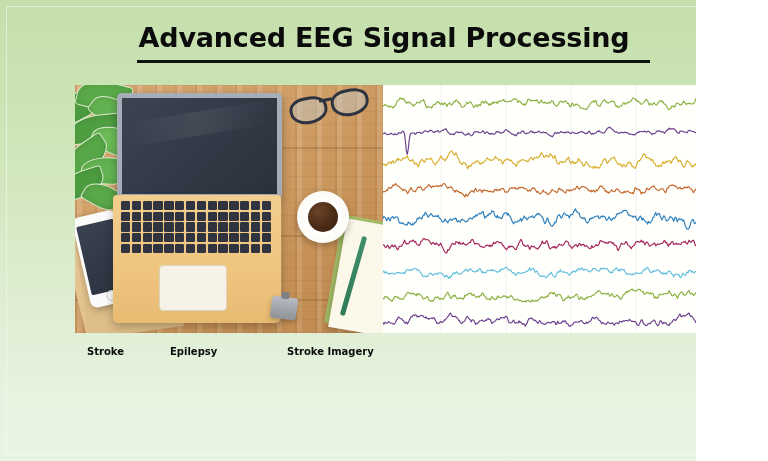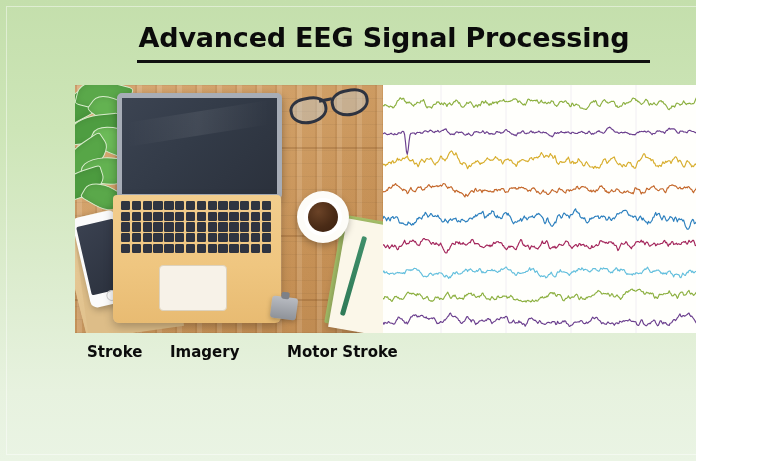--- a/index.html
+++ b/index.html
@@ -289,21 +289,21 @@
     position: absolute;
     left: 75px;
     top: 342px;
     width: 625px;
     height: 24px;
   }
   .app-label {
     position: absolute;
     top: 0;
     font-family: "DejaVu Sans", sans-serif;
-    font-size: 15px;
+    font-size: 10px;
     font-weight: bold;
     color: #0b0b0b;
     white-space: nowrap;
     line-height: 20px;
   }
 </style>
 </head>
 <body>
 
 <div id="slide">
@@ -453,17 +453,17 @@
           <path d="M0.0 187.07 L0.9 185.96 L1.8 187.90 L2.7 187.40 L3.6 186.87 L4.5 188.32 L5.4 188.54 L6.3 189.32 L7.2 188.42 L8.1 188.49 L9.0 188.21 L9.9 188.00 L10.8 189.23 L11.7 189.14 L12.6 188.05 L13.5 188.01 L14.4 187.39 L15.3 187.83 L16.2 187.58 L17.1 187.90 L18.0 188.06 L18.9 188.11 L19.8 188.51 L20.7 187.53 L21.6 188.68 L22.5 186.67 L23.4 184.81 L24.3 184.76 L25.2 184.73 L26.1 185.40 L27.0 184.65 L27.9 185.53 L28.8 184.77 L29.7 184.94 L30.6 183.82 L31.5 183.36 L32.4 183.50 L33.3 183.78 L34.2 185.11 L35.1 185.14 L36.0 185.38 L36.9 186.82 L37.8 187.72 L38.7 189.17 L39.6 190.65 L40.5 191.76 L41.4 191.28 L42.3 191.24 L43.2 191.87 L44.1 191.40 L45.0 191.09 L45.9 189.47 L46.8 188.44 L47.7 188.13 L48.6 188.94 L49.5 190.29 L50.4 190.19 L51.3 188.95 L52.2 189.01 L53.1 188.62 L54.0 188.35 L54.9 189.24 L55.8 187.79 L56.7 187.75 L57.6 187.96 L58.5 188.15 L59.4 189.00 L60.3 190.23 L61.2 191.65 L62.1 192.03 L63.0 190.24 L63.9 190.82 L64.8 191.96 L65.7 193.37 L66.6 191.73 L67.5 192.58 L68.4 190.69 L69.3 189.98 L70.2 187.65 L71.1 187.98 L72.0 188.91 L72.9 187.24 L73.8 186.74 L74.7 188.48 L75.6 189.06 L76.5 189.04 L77.4 189.04 L78.3 188.28 L79.2 188.02 L80.1 186.42 L81.0 186.28 L81.9 185.44 L82.8 184.15 L83.7 184.72 L84.6 186.54 L85.5 184.71 L86.4 184.82 L87.3 183.75 L88.2 184.58 L89.1 185.43 L90.0 186.52 L90.9 186.47 L91.8 187.08 L92.7 186.75 L93.6 185.43 L94.5 186.44 L95.4 185.37 L96.3 183.68 L97.2 183.73 L98.1 185.74 L99.0 187.85 L99.9 186.65 L100.8 187.73 L101.7 187.68 L102.6 187.60 L103.5 186.75 L104.4 185.28 L105.3 185.52 L106.2 185.49 L107.1 185.49 L108.0 185.59 L108.9 184.28 L109.8 185.65 L110.7 185.61 L111.6 185.15 L112.5 186.27 L113.4 186.26 L114.3 187.40 L115.2 186.95 L116.1 185.98 L117.0 186.36 L117.9 184.28 L118.8 183.90 L119.7 184.67 L120.6 183.83 L121.5 183.49 L122.4 182.25 L123.3 181.98 L124.2 183.50 L125.1 184.58 L126.0 185.00 L126.9 184.90 L127.8 184.88 L128.7 186.74 L129.6 187.92 L130.5 187.70 L131.4 188.16 L132.3 190.00 L133.2 190.34 L134.1 188.94 L135.0 187.33 L135.9 187.76 L136.8 188.43 L137.7 188.43 L138.6 188.30 L139.5 187.94 L140.4 187.83 L141.3 187.52 L142.2 187.46 L143.1 186.35 L144.0 186.54 L144.9 186.03 L145.8 184.47 L146.7 182.67 L147.6 185.39 L148.5 184.15 L149.4 183.94 L150.3 183.41 L151.2 184.94 L152.1 187.34 L153.0 186.52 L153.9 185.97 L154.8 187.91 L155.7 189.54 L156.6 190.49 L157.5 191.76 L158.4 190.74 L159.3 191.41 L160.2 191.47 L161.1 190.80 L162.0 191.18 L162.9 192.86 L163.8 192.38 L164.7 191.36 L165.6 189.58 L166.5 189.49 L167.4 188.50 L168.3 187.11 L169.2 189.20 L170.1 190.59 L171.0 191.41 L171.9 191.95 L172.8 191.47 L173.7 188.77 L174.6 186.76 L175.5 187.17 L176.4 187.05 L177.3 184.65 L178.2 186.40 L179.1 186.97 L180.0 186.93 L180.9 186.76 L181.8 187.24 L182.7 187.41 L183.6 187.49 L184.5 188.42 L185.4 188.98 L186.3 190.51 L187.2 189.01 L188.1 188.21 L189.0 186.85 L189.9 187.19 L190.8 185.78 L191.7 186.30 L192.6 187.10 L193.5 185.27 L194.4 185.75 L195.3 183.68 L196.2 183.67 L197.1 184.59 L198.0 184.76 L198.9 182.86 L199.8 183.81 L200.7 185.44 L201.6 184.48 L202.5 184.25 L203.4 184.79 L204.3 184.98 L205.2 186.01 L206.1 186.65 L207.0 187.02 L207.9 185.80 L208.8 185.61 L209.7 183.80 L210.6 183.53 L211.5 183.62 L212.4 183.53 L213.3 184.98 L214.2 185.32 L215.1 186.08 L216.0 186.19 L216.9 184.68 L217.8 183.11 L218.7 183.80 L219.6 184.14 L220.5 182.89 L221.4 183.65 L222.3 183.46 L223.2 183.63 L224.1 183.66 L225.0 184.83 L225.9 186.62 L226.8 186.76 L227.7 187.93 L228.6 187.10 L229.5 187.66 L230.4 185.43 L231.3 185.01 L232.2 184.24 L233.1 182.68 L234.0 183.47 L234.9 185.78 L235.8 184.77 L236.7 186.11 L237.6 184.17 L238.5 184.34 L239.4 185.20 L240.3 184.52 L241.2 184.69 L242.1 186.84 L243.0 188.06 L243.9 189.49 L244.8 188.61 L245.7 189.27 L246.6 189.17 L247.5 189.29 L248.4 189.03 L249.3 190.02 L250.2 188.64 L251.1 188.97 L252.0 189.32 L252.9 187.65 L253.8 187.95 L254.7 188.15 L255.6 188.75 L256.5 188.33 L257.4 188.02 L258.3 188.60 L259.2 187.49 L260.1 185.75 L261.0 185.02 L261.9 183.83 L262.8 184.41 L263.7 183.32 L264.6 182.13 L265.5 183.97 L266.4 185.29 L267.3 187.20 L268.2 187.35 L269.1 187.56 L270.0 186.00 L270.9 186.51 L271.8 185.78 L272.7 186.02 L273.6 185.12 L274.5 185.31 L275.4 185.03 L276.3 185.89 L277.2 186.72 L278.1 188.35 L279.0 187.79 L279.9 189.12 L280.8 187.90 L281.7 188.72 L282.6 188.00 L283.5 189.33 L284.4 187.07 L285.3 186.69 L286.2 186.05 L287.1 185.97 L288.0 188.27 L288.9 188.79 L289.8 189.99 L290.7 191.92 L291.6 189.47 L292.5 189.42 L293.4 189.06 L294.3 189.37 L295.2 189.61 L296.1 190.05 L297.0 192.27 L297.9 192.77 L298.8 190.62 L299.7 188.13 L300.6 189.21 L301.5 190.22 L302.4 190.48 L303.3 188.59 L304.2 187.11 L305.1 187.65 L306.0 185.49 L306.9 185.21 L307.8 185.40 L308.7 187.32 L309.6 186.16 L310.5 187.58 L311.4 187.68 L312.3 186.52 L313.2 186.46 L314.1 184.74 L315.0 187.31 L315.9 185.55 L316.8 186.71" fill="none" stroke="#63bfdd" stroke-width="1.15" stroke-linejoin="round" stroke-linecap="round"></path>
           <path d="M0.0 213.56 L0.9 213.86 L1.8 211.57 L2.7 211.74 L3.6 212.32 L4.5 211.82 L5.4 213.62 L6.3 214.50 L7.2 214.32 L8.1 215.62 L9.0 216.47 L9.9 214.79 L10.8 213.39 L11.7 211.48 L12.6 211.62 L13.5 211.30 L14.4 212.81 L15.3 212.33 L16.2 213.61 L17.1 214.13 L18.0 213.51 L18.9 214.44 L19.8 214.20 L20.7 213.50 L21.6 211.87 L22.5 210.51 L23.4 209.12 L24.3 207.69 L25.2 207.04 L26.1 208.05 L27.0 208.66 L27.9 208.15 L28.8 209.09 L29.7 208.25 L30.6 208.37 L31.5 209.39 L32.4 209.76 L33.3 210.73 L34.2 208.64 L35.1 209.79 L36.0 208.89 L36.9 208.98 L37.8 210.52 L38.7 211.11 L39.6 213.07 L40.5 214.04 L41.4 213.58 L42.3 213.12 L43.2 212.46 L44.1 211.44 L45.0 212.62 L45.9 215.11 L46.8 215.58 L47.7 216.08 L48.6 215.86 L49.5 216.17 L50.4 215.51 L51.3 214.64 L52.2 212.09 L53.1 212.07 L54.0 212.92 L54.9 211.95 L55.8 212.90 L56.7 214.49 L57.6 213.38 L58.5 213.60 L59.4 214.31 L60.3 214.30 L61.2 212.39 L62.1 210.97 L63.0 209.59 L63.9 208.42 L64.8 207.16 L65.7 209.36 L66.6 211.12 L67.5 213.17 L68.4 213.11 L69.3 211.49 L70.2 210.30 L71.1 211.33 L72.0 209.95 L72.9 211.83 L73.8 213.41 L74.7 214.05 L75.6 213.51 L76.5 212.81 L77.4 213.49 L78.3 213.44 L79.2 213.18 L80.1 214.42 L81.0 213.01 L81.9 210.19 L82.8 211.08 L83.7 209.46 L84.6 209.84 L85.5 208.25 L86.4 208.55 L87.3 208.73 L88.2 208.00 L89.1 210.40 L90.0 210.26 L90.9 209.17 L91.8 210.76 L92.7 212.23 L93.6 212.36 L94.5 211.53 L95.4 211.27 L96.3 212.21 L97.2 210.54 L98.1 210.64 L99.0 208.37 L99.9 207.98 L100.8 210.41 L101.7 210.96 L102.6 212.42 L103.5 213.99 L104.4 213.89 L105.3 213.90 L106.2 214.16 L107.1 215.02 L108.0 213.20 L108.9 211.54 L109.8 212.65 L110.7 213.77 L111.6 214.63 L112.5 214.39 L113.4 214.26 L114.3 211.55 L115.2 210.95 L116.1 212.41 L117.0 212.66 L117.9 212.50 L118.8 212.40 L119.7 211.16 L120.6 211.18 L121.5 211.07 L122.4 211.22 L123.3 211.00 L124.2 213.17 L125.1 212.11 L126.0 212.67 L126.9 211.70 L127.8 210.27 L128.7 211.51 L129.6 212.03 L130.5 214.36 L131.4 214.57 L132.3 214.83 L133.2 214.59 L134.1 214.04 L135.0 214.77 L135.9 215.52 L136.8 215.61 L137.7 215.42 L138.6 216.15 L139.5 216.67 L140.4 216.27 L141.3 216.38 L142.2 215.83 L143.1 217.06 L144.0 215.66 L144.9 215.26 L145.8 216.03 L146.7 215.99 L147.6 216.90 L148.5 216.42 L149.4 214.86 L150.3 216.01 L151.2 216.63 L152.1 215.81 L153.0 215.01 L153.9 216.12 L154.8 215.95 L155.7 214.29 L156.6 214.00 L157.5 212.31 L158.4 212.59 L159.3 211.63 L160.2 213.03 L161.1 212.88 L162.0 211.85 L162.9 212.50 L163.8 210.98 L164.7 211.67 L165.6 209.79 L166.5 208.69 L167.4 207.62 L168.3 207.88 L169.2 207.63 L170.1 209.02 L171.0 207.54 L171.9 208.67 L172.8 210.69 L173.7 211.38 L174.6 209.45 L175.5 209.52 L176.4 209.68 L177.3 209.82 L178.2 211.24 L179.1 213.53 L180.0 215.56 L180.9 215.81 L181.8 214.63 L182.7 213.42 L183.6 213.37 L184.5 212.66 L185.4 210.74 L186.3 212.64 L187.2 213.67 L188.1 212.48 L189.0 211.94 L189.9 212.08 L190.8 212.24 L191.7 210.95 L192.6 210.00 L193.5 209.17 L194.4 209.87 L195.3 212.42 L196.2 214.61 L197.1 213.59 L198.0 211.74 L198.9 212.99 L199.8 214.23 L200.7 213.79 L201.6 214.47 L202.5 214.11 L203.4 212.39 L204.3 212.83 L205.2 211.73 L206.1 211.68 L207.0 211.71 L207.9 211.98 L208.8 210.71 L209.7 210.14 L210.6 210.10 L211.5 209.67 L212.4 208.08 L213.3 207.73 L214.2 206.92 L215.1 205.43 L216.0 205.89 L216.9 206.42 L217.8 207.35 L218.7 208.96 L219.6 208.96 L220.5 208.29 L221.4 208.79 L222.3 208.52 L223.2 208.82 L224.1 209.19 L225.0 208.08 L225.9 209.27 L226.8 211.17 L227.7 210.62 L228.6 208.71 L229.5 209.08 L230.4 211.15 L231.3 211.96 L232.2 212.01 L233.1 210.89 L234.0 209.83 L234.9 211.18 L235.8 212.00 L236.7 212.89 L237.6 214.45 L238.5 213.12 L239.4 212.33 L240.3 209.59 L241.2 209.45 L242.1 208.83 L243.0 206.84 L243.9 206.58 L244.8 207.36 L245.7 205.78 L246.6 206.00 L247.5 204.82 L248.4 204.25 L249.3 204.14 L250.2 205.44 L251.1 205.28 L252.0 205.98 L252.9 206.22 L253.8 205.44 L254.7 204.89 L255.6 204.55 L256.5 204.20 L257.4 204.79 L258.3 206.26 L259.2 206.68 L260.1 206.43 L261.0 208.71 L261.9 209.33 L262.8 208.31 L263.7 207.14 L264.6 207.85 L265.5 207.81 L266.4 208.78 L267.3 207.83 L268.2 208.95 L269.1 208.09 L270.0 208.52 L270.9 211.60 L271.8 213.33 L272.7 211.74 L273.6 212.78 L274.5 213.48 L275.4 211.59 L276.3 209.21 L277.2 209.63 L278.1 209.31 L279.0 209.70 L279.9 209.72 L280.8 208.67 L281.7 208.77 L282.6 208.83 L283.5 208.48 L284.4 208.40 L285.3 207.97 L286.2 205.79 L287.1 207.85 L288.0 208.69 L288.9 210.64 L289.8 210.96 L290.7 210.34 L291.6 209.02 L292.5 209.70 L293.4 210.93 L294.3 213.38 L295.2 211.84 L296.1 209.29 L297.0 208.15 L297.9 207.28 L298.8 207.00 L299.7 207.31 L300.6 210.09 L301.5 210.08 L302.4 210.02 L303.3 209.33 L304.2 207.49 L305.1 206.45 L306.0 205.40 L306.9 208.15 L307.8 209.18 L308.7 208.16 L309.6 208.97 L310.5 210.31 L311.4 209.66 L312.3 208.66 L313.2 207.32 L314.1 208.84 L315.0 210.44 L315.9 212.04 L316.8 212.86" fill="none" stroke="#8cb040" stroke-width="1.15" stroke-linejoin="round" stroke-linecap="round"></path>
           <path d="M0.0 237.62 L0.9 239.36 L1.8 237.39 L2.7 237.78 L3.6 238.18 L4.5 238.08 L5.4 236.56 L6.3 237.12 L7.2 238.02 L8.1 238.29 L9.0 238.15 L9.9 238.65 L10.8 239.13 L11.7 238.70 L12.6 236.98 L13.5 234.93 L14.4 234.25 L15.3 232.06 L16.2 232.26 L17.1 233.40 L18.0 233.85 L18.9 233.82 L19.8 235.45 L20.7 235.84 L21.6 237.84 L22.5 238.16 L23.4 237.04 L24.3 238.99 L25.2 237.37 L26.1 235.66 L27.0 233.88 L27.9 231.75 L28.8 231.97 L29.7 230.62 L30.6 230.04 L31.5 230.59 L32.4 229.75 L33.3 230.34 L34.2 231.98 L35.1 231.04 L36.0 231.92 L36.9 231.16 L37.8 230.51 L38.7 230.27 L39.6 230.46 L40.5 231.92 L41.4 232.32 L42.3 232.84 L43.2 231.90 L44.1 233.55 L45.0 233.45 L45.9 234.35 L46.8 233.46 L47.7 233.28 L48.6 233.06 L49.5 233.70 L50.4 232.75 L51.3 233.11 L52.2 234.81 L53.1 236.61 L54.0 238.60 L54.9 238.21 L55.8 238.38 L56.7 237.51 L57.6 236.50 L58.5 236.95 L59.4 237.39 L60.3 236.87 L61.2 234.87 L62.1 235.13 L63.0 233.98 L63.9 232.79 L64.8 231.48 L65.7 230.80 L66.6 228.77 L67.5 228.01 L68.4 230.06 L69.3 231.23 L70.2 231.74 L71.1 231.45 L72.0 231.19 L72.9 231.95 L73.8 232.71 L74.7 233.15 L75.6 235.38 L76.5 235.52 L77.4 237.47 L78.3 238.38 L79.2 238.18 L80.1 236.94 L81.0 236.52 L81.9 235.55 L82.8 233.67 L83.7 231.87 L84.6 231.57 L85.5 233.12 L86.4 234.22 L87.3 234.84 L88.2 236.88 L89.1 235.06 L90.0 234.77 L90.9 235.38 L91.8 237.44 L92.7 239.55 L93.6 238.34 L94.5 238.46 L95.4 237.31 L96.3 236.11 L97.2 235.76 L98.1 235.58 L99.0 235.02 L99.9 235.90 L100.8 236.24 L101.7 236.12 L102.6 234.99 L103.5 235.56 L104.4 233.83 L105.3 233.48 L106.2 234.55 L107.1 234.22 L108.0 236.60 L108.9 238.64 L109.8 237.69 L110.7 236.83 L111.6 236.45 L112.5 235.86 L113.4 234.45 L114.3 233.85 L115.2 234.28 L116.1 234.77 L117.0 233.65 L117.9 232.32 L118.8 232.71 L119.7 232.94 L120.6 232.57 L121.5 232.92 L122.4 231.47 L123.3 231.41 L124.2 232.27 L125.1 235.34 L126.0 237.65 L126.9 238.01 L127.8 237.72 L128.7 237.63 L129.6 236.37 L130.5 235.05 L131.4 236.83 L132.3 238.20 L133.2 237.69 L134.1 237.75 L135.0 237.93 L135.9 235.76 L136.8 237.40 L137.7 236.96 L138.6 238.17 L139.5 239.39 L140.4 238.69 L141.3 239.34 L142.2 241.14 L143.1 239.42 L144.0 238.45 L144.9 235.69 L145.8 233.76 L146.7 233.42 L147.6 233.59 L148.5 232.88 L149.4 233.65 L150.3 234.83 L151.2 235.32 L152.1 235.17 L153.0 236.03 L153.9 237.04 L154.8 238.36 L155.7 237.08 L156.6 235.56 L157.5 236.43 L158.4 238.29 L159.3 238.38 L160.2 238.79 L161.1 239.13 L162.0 239.53 L162.9 238.86 L163.8 238.05 L164.7 237.37 L165.6 237.44 L166.5 237.60 L167.4 237.95 L168.3 237.85 L169.2 236.60 L170.1 236.61 L171.0 236.52 L171.9 237.05 L172.8 239.55 L173.7 239.18 L174.6 236.24 L175.5 238.05 L176.4 238.58 L177.3 238.18 L178.2 238.09 L179.1 236.96 L180.0 235.77 L180.9 236.99 L181.8 235.71 L182.7 236.24 L183.6 238.55 L184.5 238.76 L185.4 239.59 L186.3 241.46 L187.2 241.04 L188.1 240.30 L189.0 240.08 L189.9 239.31 L190.8 237.77 L191.7 237.11 L192.6 237.04 L193.5 237.29 L194.4 236.96 L195.3 236.87 L196.2 236.98 L197.1 236.07 L198.0 235.64 L198.9 235.73 L199.8 237.31 L200.7 238.38 L201.6 238.64 L202.5 238.48 L203.4 237.08 L204.3 238.24 L205.2 237.76 L206.1 236.68 L207.0 236.38 L207.9 235.51 L208.8 233.51 L209.7 232.20 L210.6 233.07 L211.5 233.77 L212.4 232.84 L213.3 232.24 L214.2 232.83 L215.1 234.50 L216.0 235.15 L216.9 235.64 L217.8 236.95 L218.7 238.67 L219.6 237.78 L220.5 237.87 L221.4 238.93 L222.3 239.05 L223.2 239.43 L224.1 238.04 L225.0 236.93 L225.9 237.85 L226.8 238.49 L227.7 238.64 L228.6 238.11 L229.5 237.95 L230.4 238.84 L231.3 240.31 L232.2 238.89 L233.1 237.96 L234.0 237.72 L234.9 238.61 L235.8 238.42 L236.7 236.17 L237.6 236.57 L238.5 237.11 L239.4 236.68 L240.3 235.69 L241.2 236.31 L242.1 235.82 L243.0 235.52 L243.9 235.50 L244.8 236.03 L245.7 235.33 L246.6 234.24 L247.5 235.62 L248.4 236.33 L249.3 236.34 L250.2 236.25 L251.1 236.78 L252.0 236.56 L252.9 236.97 L253.8 239.56 L254.7 240.28 L255.6 240.48 L256.5 238.84 L257.4 236.67 L258.3 234.73 L259.2 234.99 L260.1 237.85 L261.0 239.36 L261.9 239.91 L262.8 240.62 L263.7 240.70 L264.6 239.27 L265.5 238.70 L266.4 238.40 L267.3 238.67 L268.2 237.19 L269.1 236.41 L270.0 235.87 L270.9 234.99 L271.8 235.51 L272.7 237.82 L273.6 239.32 L274.5 240.78 L275.4 240.26 L276.3 237.95 L277.2 235.72 L278.1 235.87 L279.0 237.71 L279.9 238.93 L280.8 237.34 L281.7 238.12 L282.6 237.51 L283.5 239.01 L284.4 239.90 L285.3 240.06 L286.2 240.47 L287.1 238.20 L288.0 238.02 L288.9 237.36 L289.8 235.66 L290.7 234.61 L291.6 234.52 L292.5 235.58 L293.4 234.43 L294.3 232.86 L295.2 231.79 L296.1 230.23 L297.0 228.86 L297.9 231.24 L298.8 231.89 L299.7 230.69 L300.6 230.49 L301.5 231.29 L302.4 230.83 L303.3 230.09 L304.2 229.52 L305.1 228.57 L306.0 228.02 L306.9 230.18 L307.8 231.42 L308.7 230.97 L309.6 232.35 L310.5 233.50 L311.4 234.81 L312.3 236.34 L313.2 237.87 L314.1 238.71 L315.0 236.93 L315.9 237.63 L316.8 239.14" fill="none" stroke="#6b3f8e" stroke-width="1.15" stroke-linejoin="round" stroke-linecap="round"></path>
         </svg>
     </div>
 
   </div>
 
   <div id="labels-row">
     <div class="app-label" style="left:12px">Stroke</div>
-    <div class="app-label" style="left:95px">Imagery</div>
-    <div class="app-label" style="left:212px">Motor Stroke</div>
+    <div class="app-label" style="left:95px">Epilepsy</div>
+    <div class="app-label" style="left:212px">Stroke Imagery</div>
   </div>
 
 </div>
 
 </body></html>

